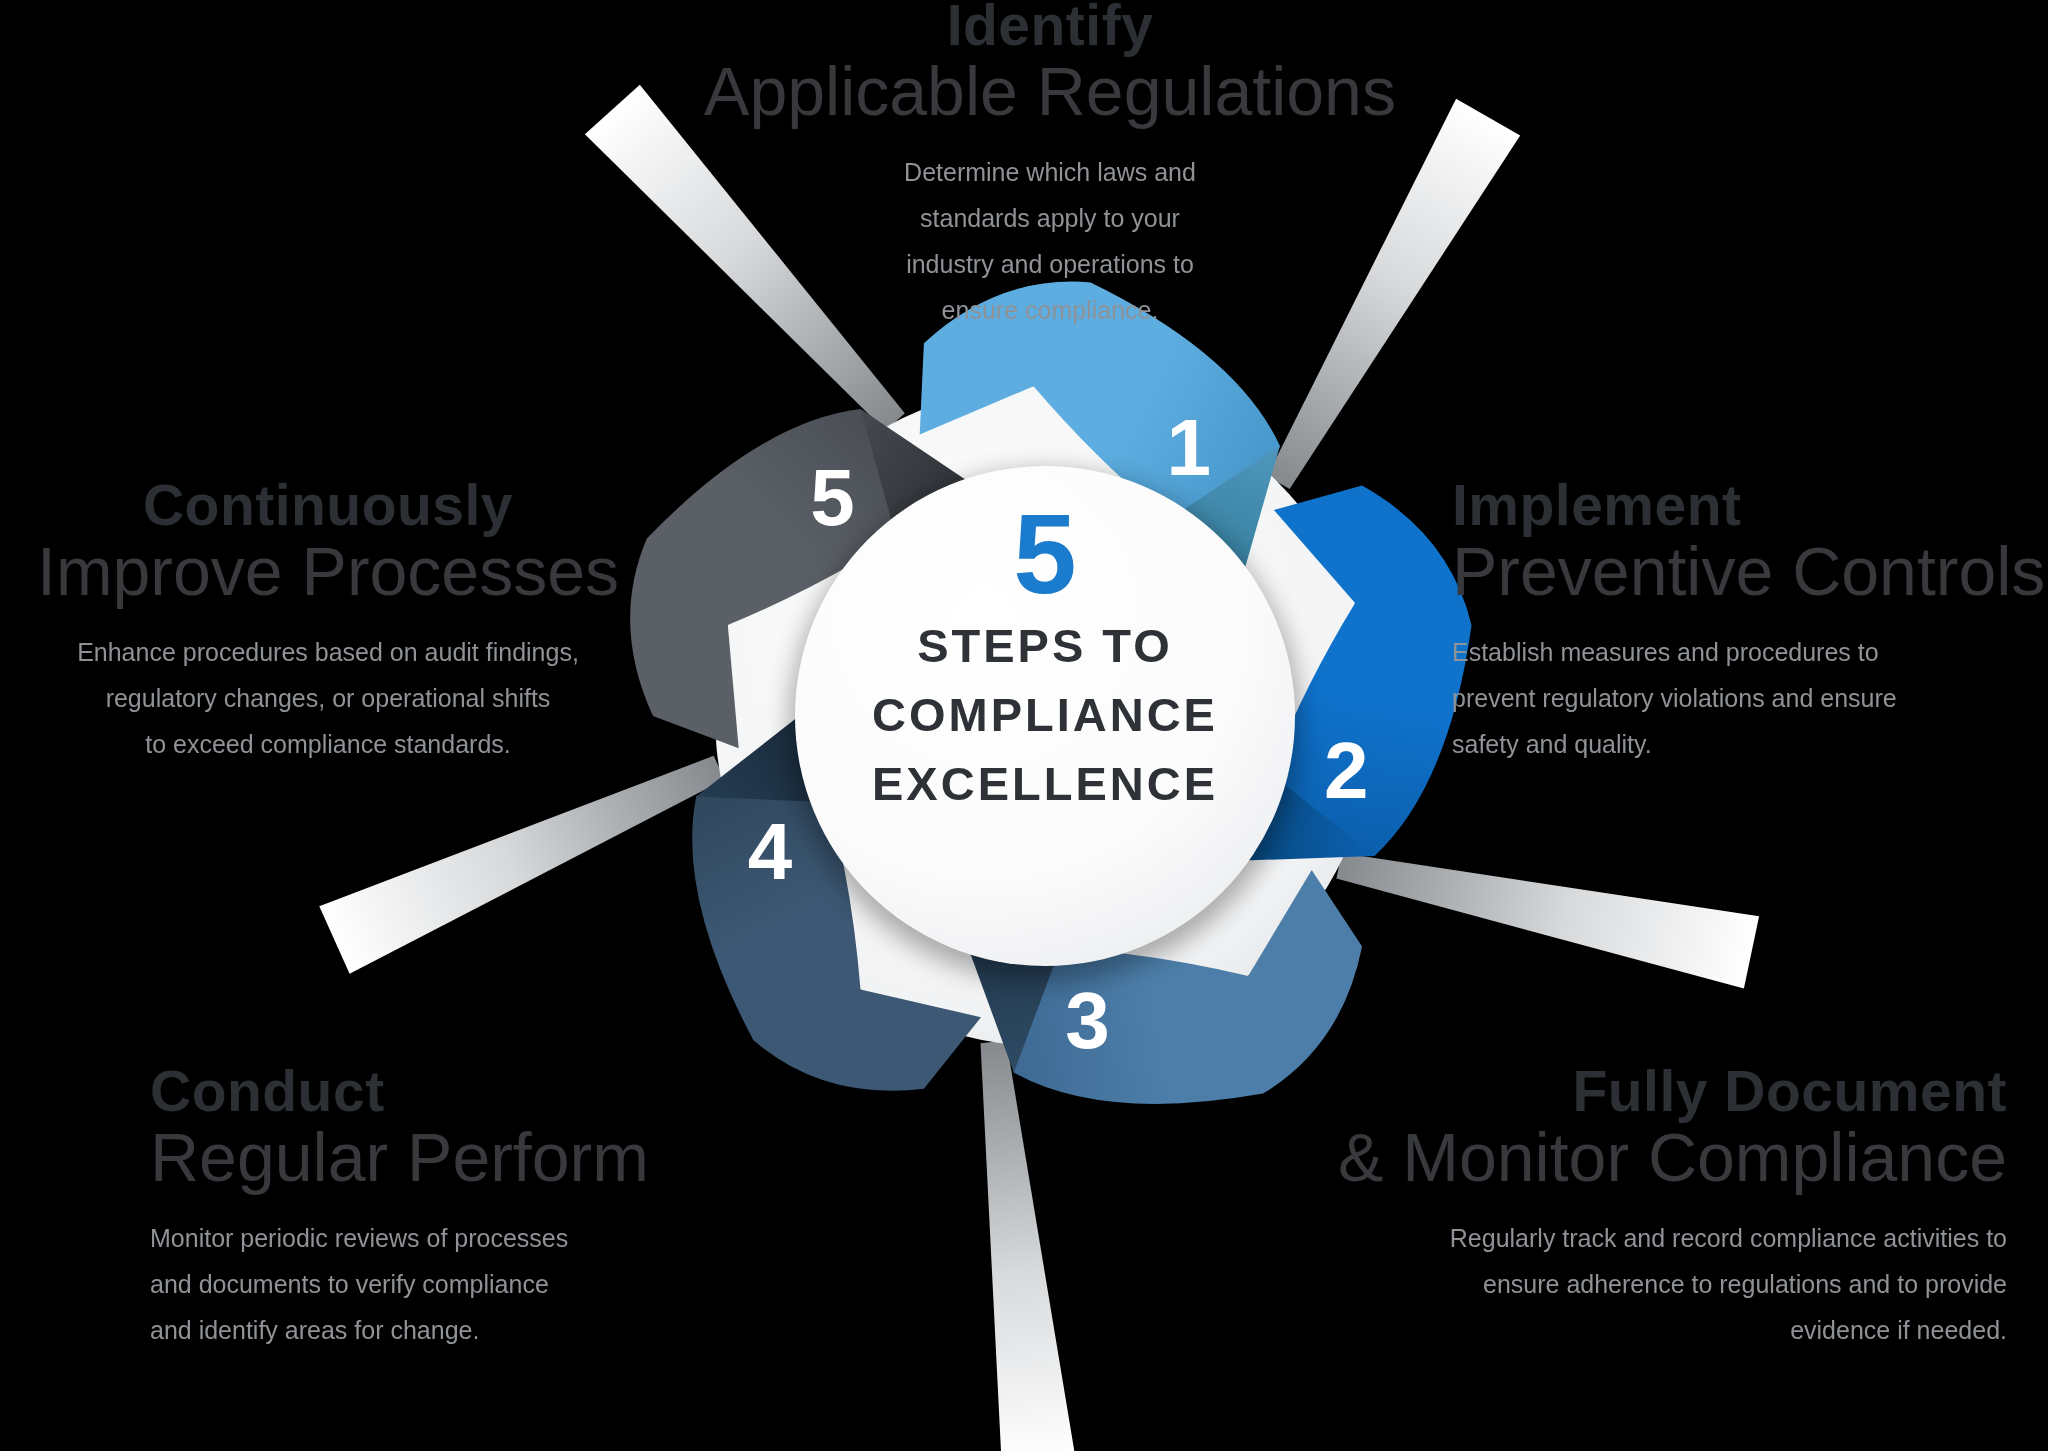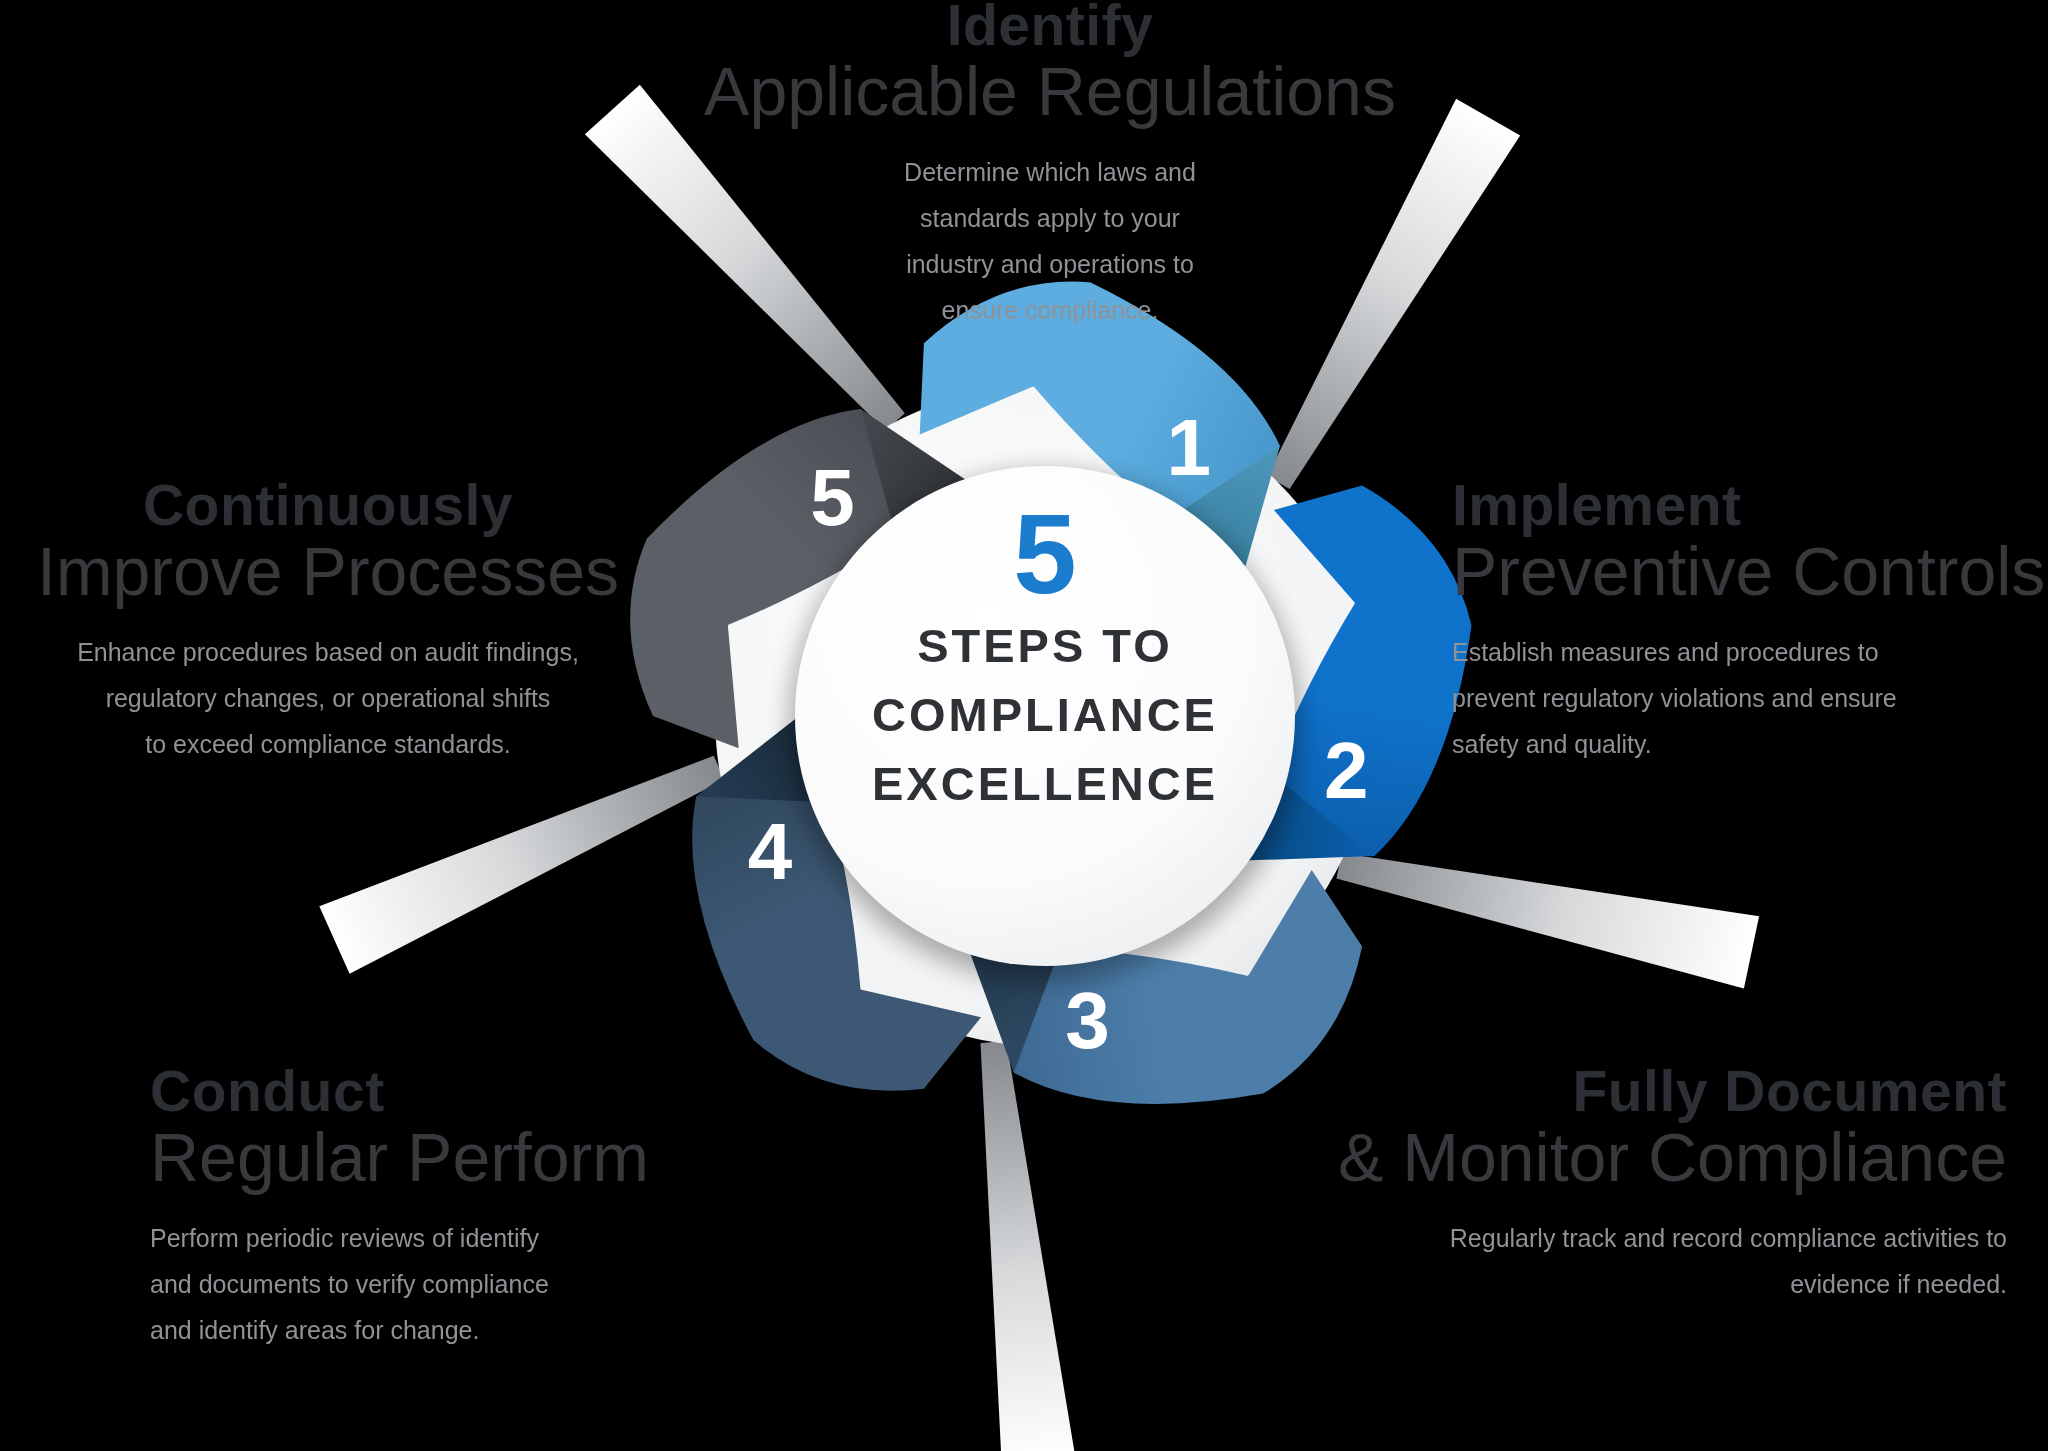--- a/index.html
+++ b/index.html
@@ -187,29 +187,30 @@
       <div>prevent regulatory violations and ensure</div>
       <div>safety and quality.</div>
     </div>
   </div>
 
   <div class="tblock b-br">
     <div class="t-bold">Fully Document</div>
     <div class="t-light">&amp; Monitor Compliance</div>
     <div class="t-body">
       <div>Regularly track and record compliance activities to</div>
+      <div>ensure adherence to regulations and to provide</div>
       <div>evidence if needed.</div>
     </div>
   </div>
 
   <div class="tblock b-bl">
     <div class="t-bold">Conduct</div>
     <div class="t-light">Regular Perform</div>
     <div class="t-body">
-      <div>Perform periodic reviews of identify</div>
+      <div>Monitor periodic reviews of processes</div>
       <div>and documents to verify compliance</div>
       <div>and identify areas for change.</div>
     </div>
   </div>
 
   <div class="tblock b-left">
     <div class="t-bold">Continuously</div>
     <div class="t-light">Improve Processes</div>
     <div class="t-body">
       <div>Enhance procedures based on audit findings,</div>

